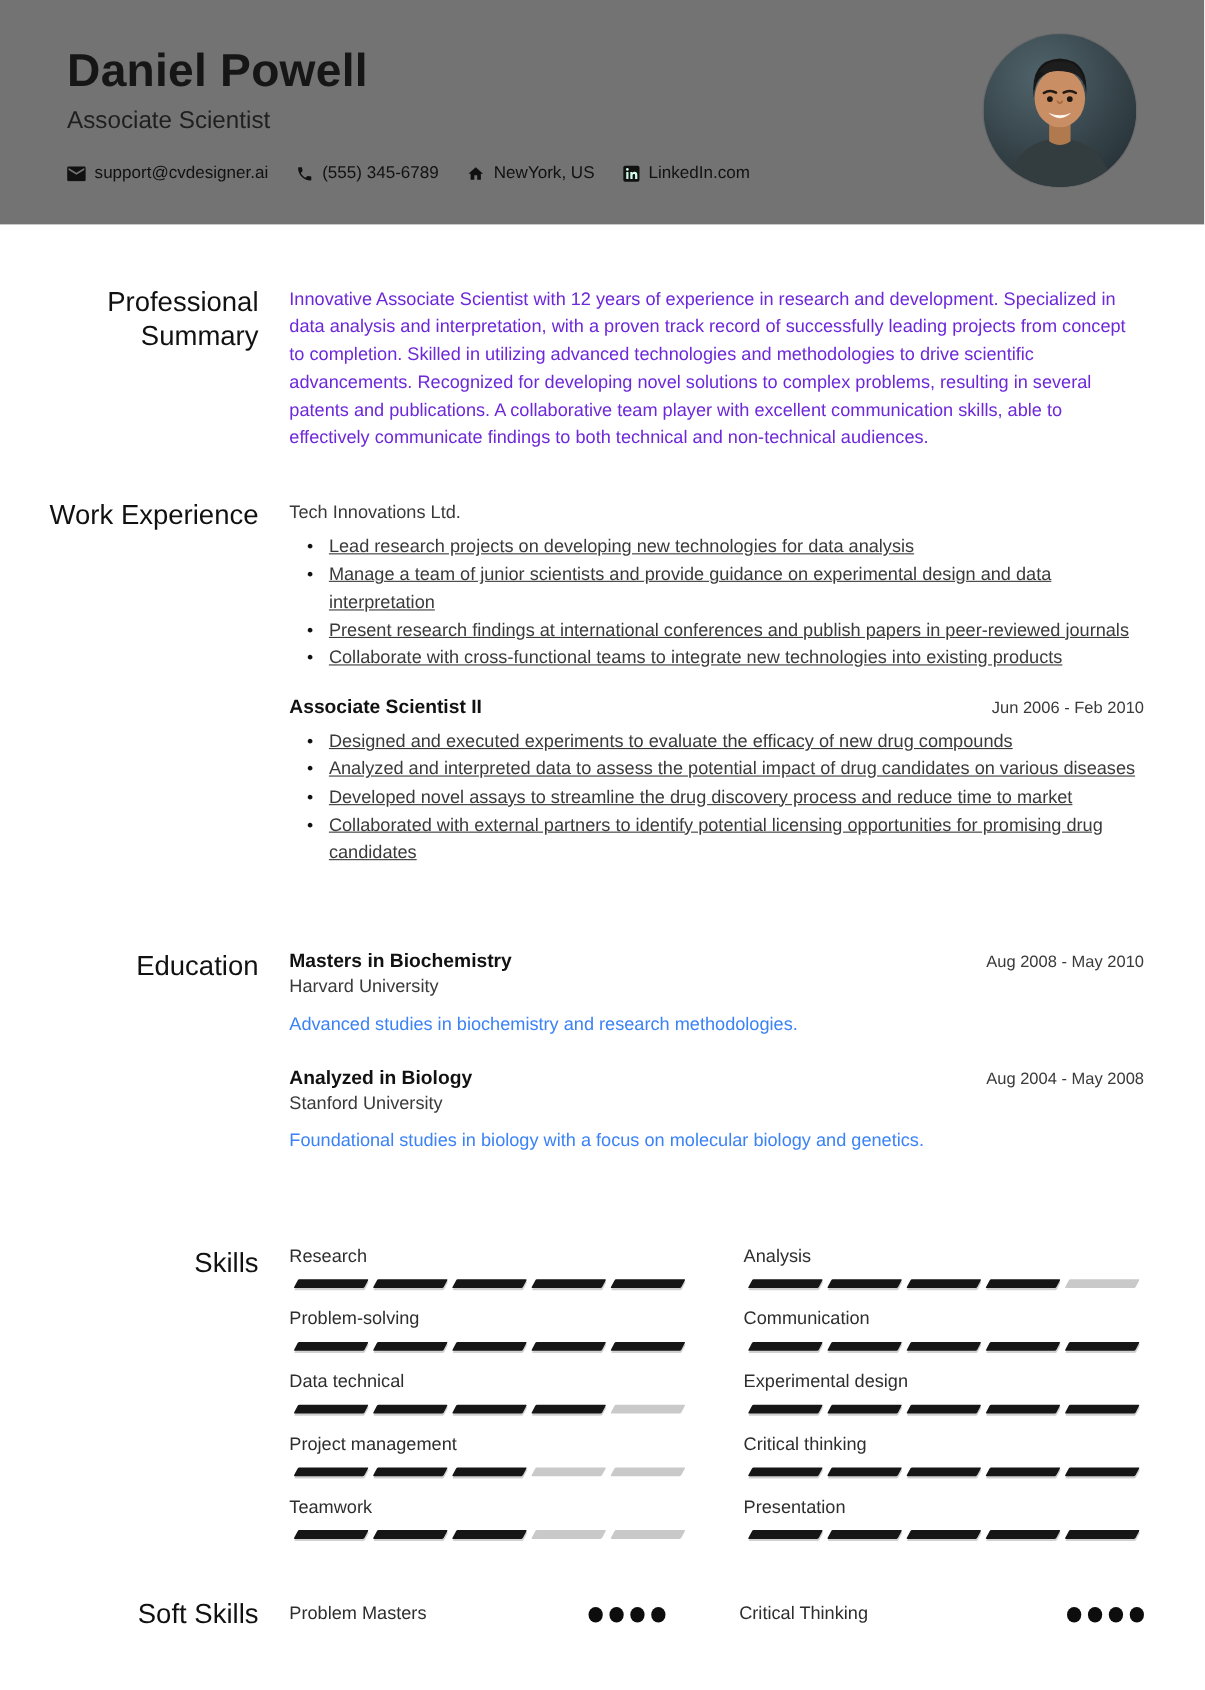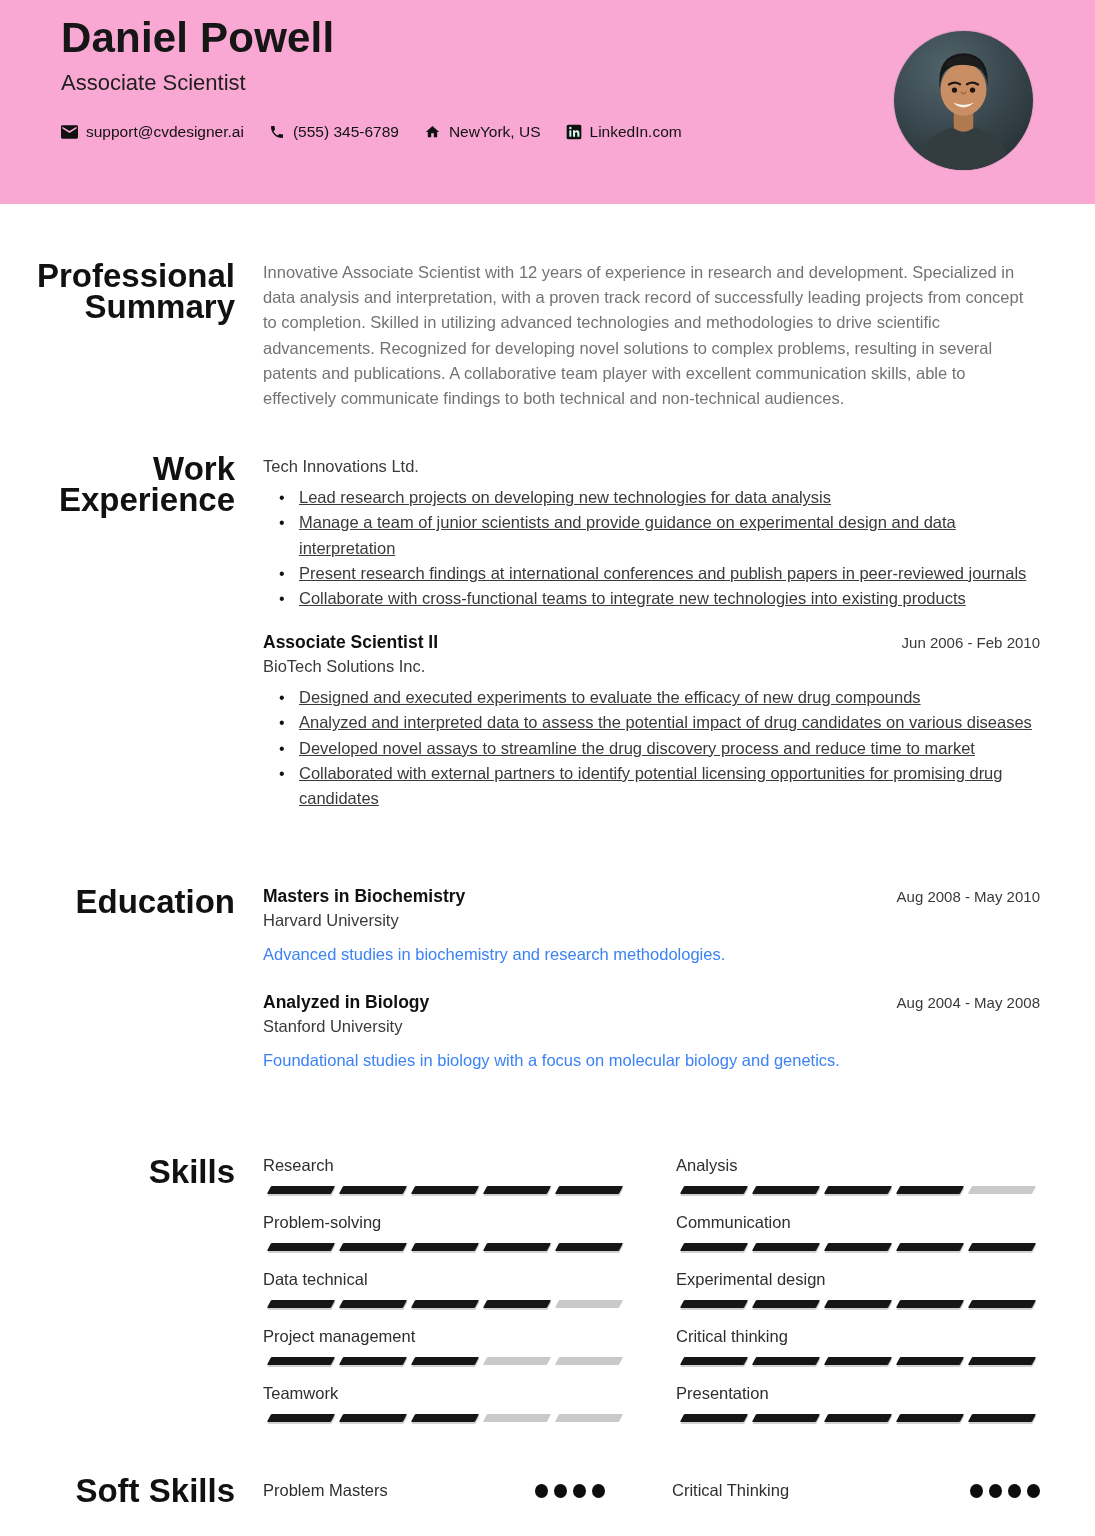--- a/index.html
+++ b/index.html
@@ -4,47 +4,47 @@
 <style>
   * { margin:0; padding:0; box-sizing:border-box; }
   html,body { background:#fff; }
   .page {
     width:1095px; height:1536px; position:relative; overflow:hidden;
     background:#ffffff; font-family:"Liberation Sans", sans-serif; color:#3a3a3a;
     margin:0 auto;
   }
   
   .header {
-    background:#f9a8d4; height:204px; position:relative;
-    padding:14px 0 0 61px;
+    background:#737373; height:204px; position:relative;
+    padding:40px 0 0 61px;
   }
   .name { font-size:42px; font-weight:700; color:#161616; letter-spacing:.2px; }
   .headline { font-size:22px; color:#1f1f1f; margin-top:8px; }
   .contacts { display:flex; align-items:center; gap:25px; margin-top:27px; font-size:15.5px; color:#111; }
   .contact { display:flex; align-items:center; gap:8px; text-decoration:none; color:#111; }
   .contact svg { display:block; }
   .photo {
     position:absolute; top:31px; right:62px; width:139px; height:139px;
     border-radius:50%; overflow:hidden; box-shadow:0 0 0 1px rgba(0,0,0,.08);
   }
   .photo svg { display:block; width:100%; height:100%; }
   
   .section {
     display:grid; grid-template-columns:235px 1fr; column-gap:28px;
     padding-right:55px;
   }
   .section-heading {
-    text-align:right; font-size:33px; line-height:31px; font-weight:700; color:#111;
+    text-align:right; font-size:25px; line-height:31px; font-weight:400; color:#111;
   }
   .sec-summary { margin-top:56px; }
   .sec-work    { margin-top:42px; }
   .sec-edu     { margin-top:54px; }
   .sec-skills  { margin-top:58px; }
   .sec-soft    { margin-top:34px; }
-  .summary-text { font-size:16.5px; line-height:25.2px; color:#737373; }
+  .summary-text { font-size:16.5px; line-height:25.2px; color:#6d28d9; }
   
   .job { margin-bottom:21px; }
   .job-head, .degree-head { display:flex; justify-content:space-between; align-items:baseline; }
   .job-title, .degree-title { font-size:17.5px; font-weight:700; color:#111; }
   .dates { font-size:15px; color:#3a3a3a; white-space:nowrap; }
   .company, .school { font-size:16.5px; color:#3a3a3a; margin-top:4px; }
   ul.bullets { list-style:none; margin-top:9px;text-decoration:underline; }
   ul.bullets li {
     position:relative; padding-left:36px; font-size:16.5px; line-height:25.2px; color:#3a3a3a;
   }
@@ -158,21 +158,20 @@
           <li>Present research findings at international conferences and publish papers in peer-reviewed journals</li>
           <li>Collaborate with cross-functional teams to integrate new technologies into existing products</li>
         </ul>
       </div>
 
       <div class="job">
         <div class="job-head">
           <span class="job-title">Associate Scientist II</span>
           <span class="dates">Jun 2006 - Feb 2010</span>
         </div>
-        <div class="company">BioTech Solutions Inc.</div>
         <ul class="bullets">
           <li>Designed and executed experiments to evaluate the efficacy of new drug compounds</li>
           <li>Analyzed and interpreted data to assess the potential impact of drug candidates on various diseases</li>
           <li>Developed novel assays to streamline the drug discovery process and reduce time to market</li>
           <li>Collaborated with external partners to identify potential licensing opportunities for promising drug candidates</li>
         </ul>
       </div>
 
     </div>
   </div>

